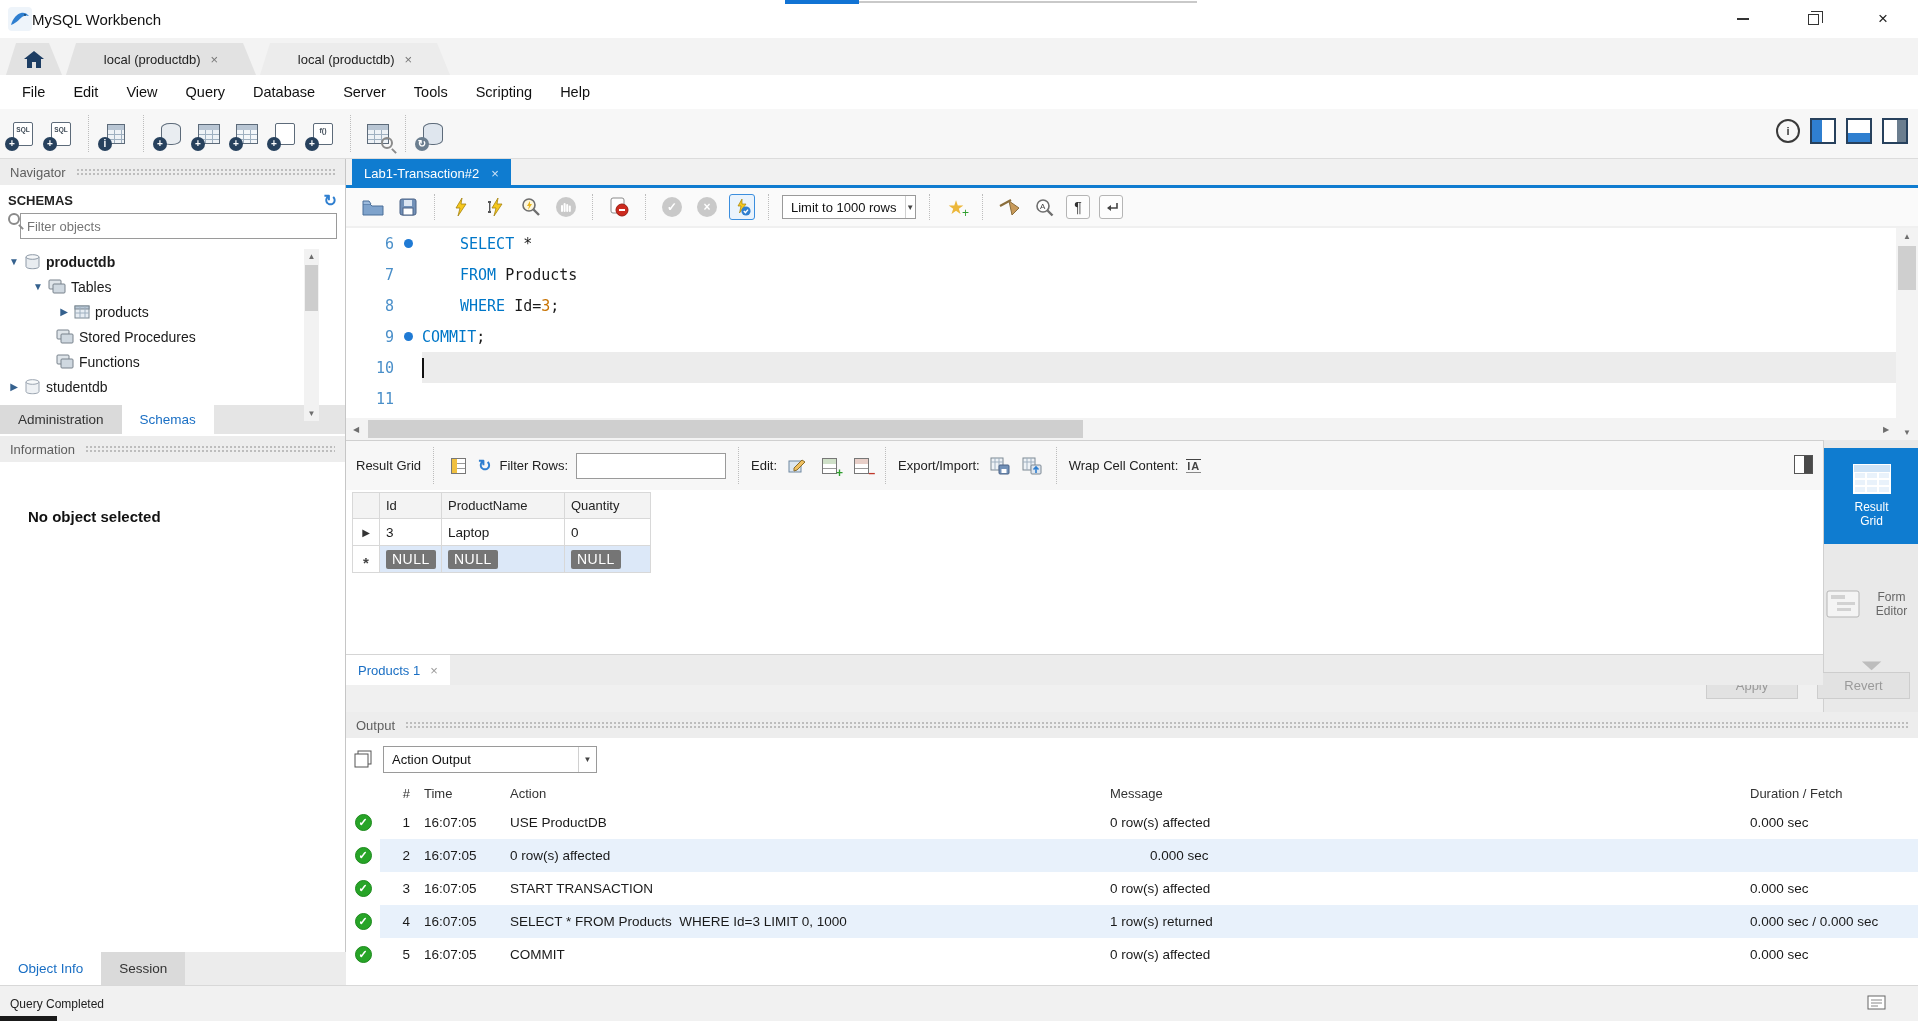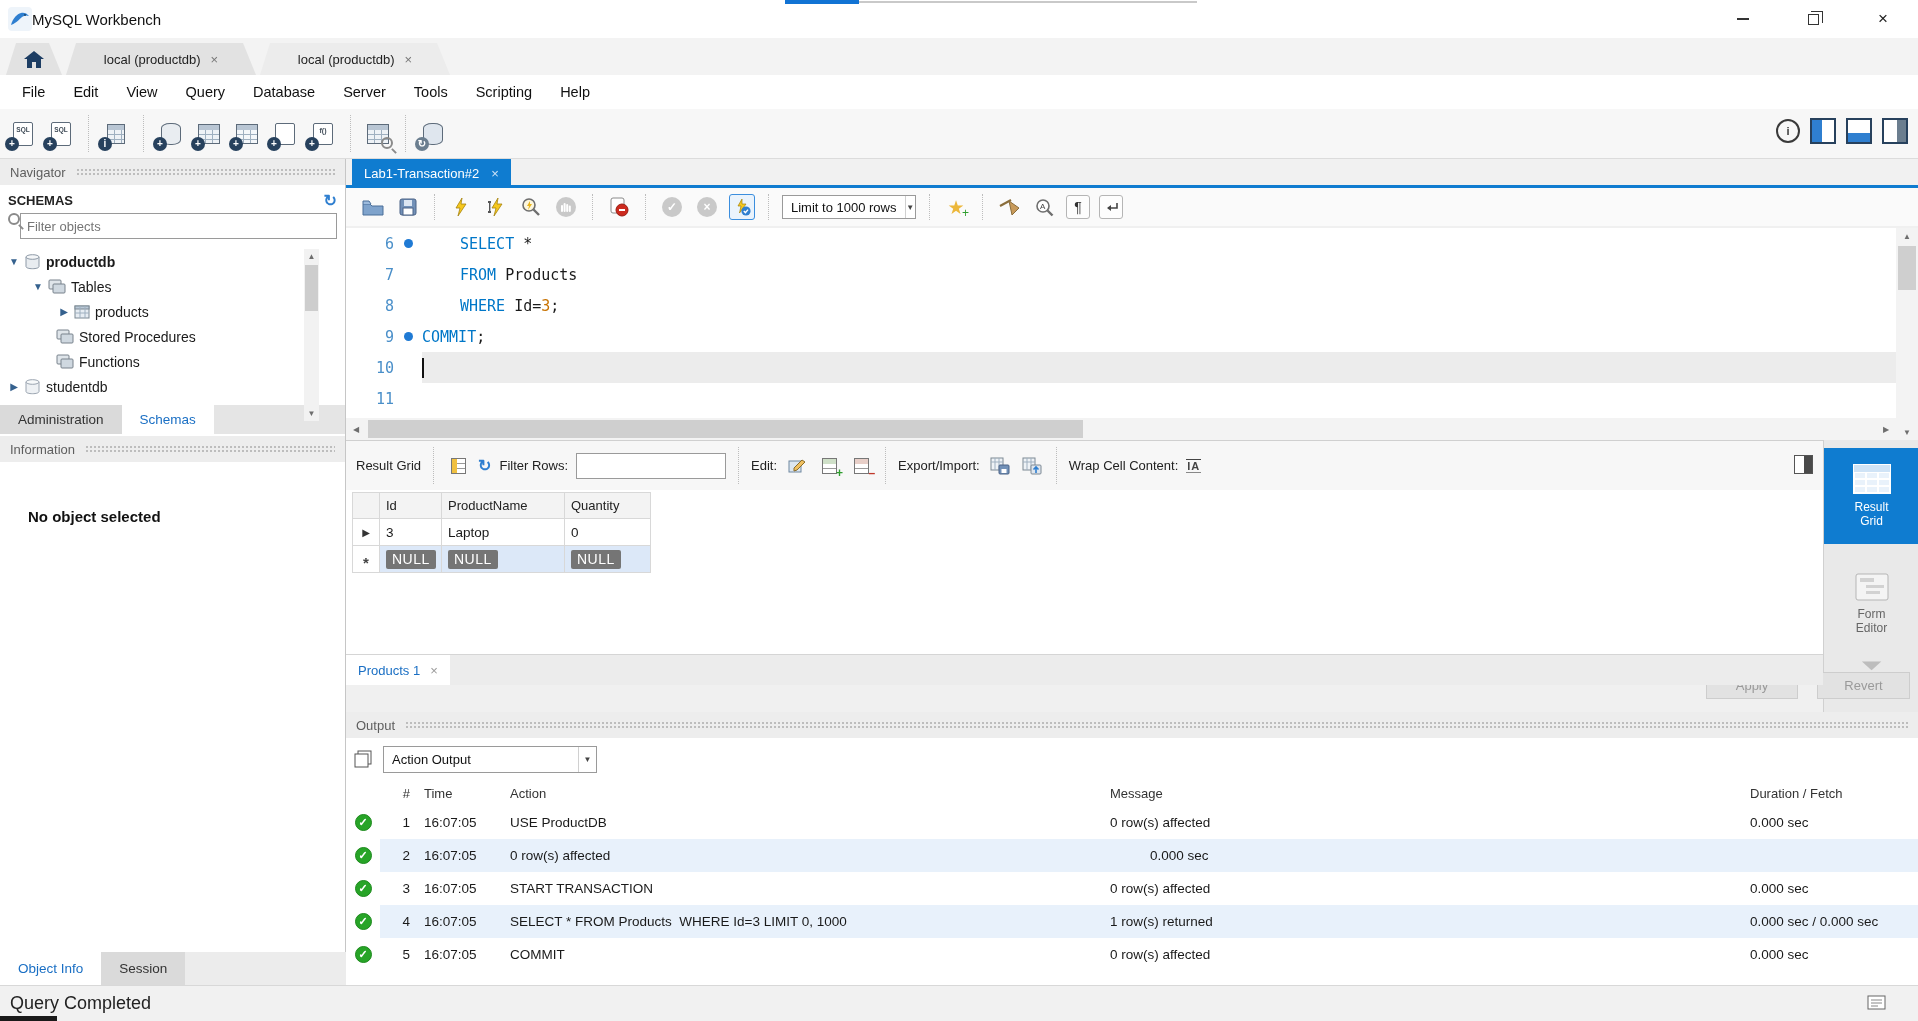--- a/index.html
+++ b/index.html
@@ -137,21 +137,21 @@
   .nullrow .rg-cell{background:#dce8f8}
   .nullrow .rg-c0{background:#fff}
   .nullbadge{background:#757575;color:#fff;font-size:14px;font-weight:normal;padding:1.5px 6px;border-radius:2px;letter-spacing:.5px}
   .rowmk{font-size:10px;color:#333}
   .newmk{font-size:15px;color:#444;font-weight:bold;line-height:8px;margin-top:8px}
 
   
   #result-side{left:1823px;top:440px;width:95px;height:272px;background:#e9e9e9;border-left:1px solid #d0d0d0}
   #btn-result-grid{position:absolute;left:0;top:8px;width:95px;height:96px;background:#0f7cd0;color:#fff;display:flex;flex-direction:column;align-items:center;justify-content:center;gap:6px;font-size:12px;text-align:center}
   #btn-result-grid::before{content:"";position:absolute;left:-11px;top:50%;margin-top:-11px;border:11px solid transparent;border-right-color:#0f7cd0}
-  #btn-form-editor{position:absolute;left:0;top:118px;width:95px;height:92px;color:#666;display:flex;flex-direction:column;align-items:center;justify-content:center;gap:6px;font-size:12px;text-align:center}
+  #btn-form-editor{position:absolute;left:0;top:118px;width:95px;height:92px;color:#666;display:flex;flex-direction:row;align-items:center;justify-content:center;gap:6px;font-size:12px;text-align:center}
   #side-chevron{position:absolute;left:0;top:216px;width:95px;text-align:center;color:#bdbdbd;font-size:15px;transform:scaleX(2.2)}
   .pushbtn{background:#e2e2e2;border:1px solid #cdcdcd;color:#9a9a9a;font-size:13px;display:flex;align-items:center;justify-content:center}
   #apply-btn{left:1706px;top:672px;width:92px;height:27px}
   #revert-btn{left:1817px;top:672px;width:93px;height:27px}
 
   
   #products-strip{left:346px;top:654px;width:1477px;height:31px;background:#ececec;border-top:1px solid #d5d5d5;display:flex;align-items:stretch}
   #products-tab{background:#fff;display:flex;align-items:center;gap:10px;padding:0 12px;font-size:13px;color:#1a6fc4}
   #products-tab .x{color:#999}
 
@@ -167,21 +167,21 @@
   .oc-time{width:88px;padding-left:10px}
   .oc-action{width:600px;padding-left:8px;white-space:pre}
   .oc-msg{width:640px;padding-left:8px}
   .oc-dur{flex:1;padding-left:8px}
   .ot-body .alt .cellbg{background:#e8f1fb}
   .ot-body .ot-row > div{height:100%;display:flex;align-items:center}
   .oc-num{justify-content:flex-end}
   .okmark{width:17px;height:17px;border-radius:50%;background:#27a427;border:1px solid #1d8a1d;color:#fff;font-size:11px;font-weight:bold;display:flex;align-items:center;justify-content:center}
 
   
-  #statusbar{left:0;top:985px;width:1918px;height:36px;background:#f1f1f1;border-top:1px solid #d8d8d8;display:flex;align-items:center;padding-left:10px;font-size:18px;color:#222}
+  #statusbar{left:0;top:985px;width:1918px;height:36px;background:#f1f1f1;border-top:1px solid #d8d8d8;display:flex;align-items:center;padding-left:10px;font-size:12px;color:#222}
   #status-icon{position:absolute;right:32px;top:9px}
   #bottom-artifact{left:0;top:1016px;width:57px;height:5px;background:#1a1a1a}
 </style>
 </head>
 <body>
 
 <div id="titlebar" class="abs">
   <svg id="logo" viewBox="0 0 24 24">
       <rect x="0" y="0" width="24" height="24" rx="4" fill="#eef4fa"></rect>
       <path d="M3 18c2-7 6-11 10-12 3-.8 6 .5 8 3-3-1-5-.5-7 1-3 2.3-4 5-11 8z" fill="#2f7fd0"></path>

